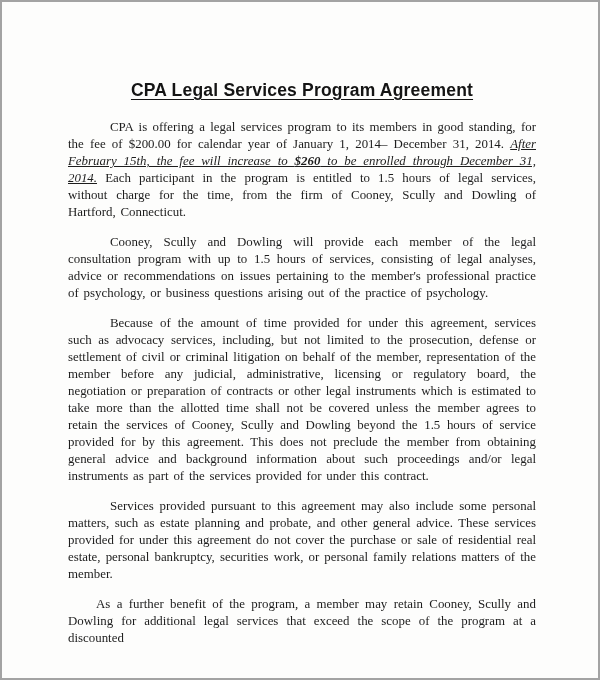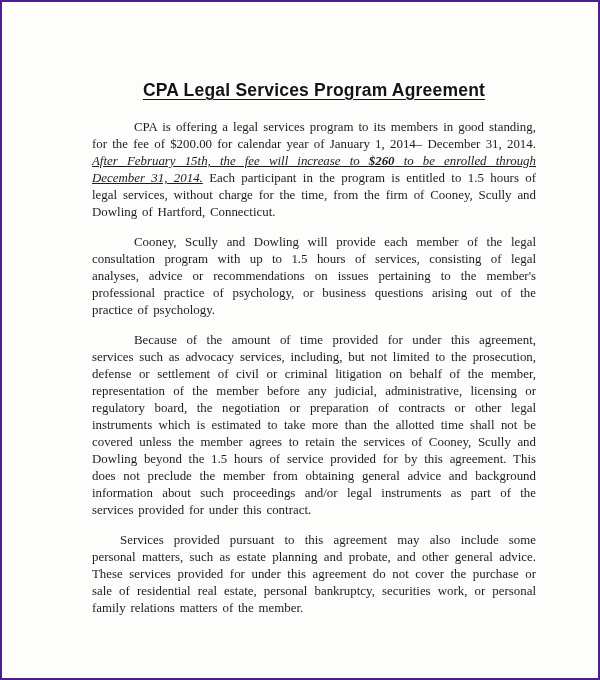--- a/index.html
+++ b/index.html
@@ -4,25 +4,24 @@
 <style>
   * { margin: 0; padding: 0; box-sizing: border-box; }
   html, body {
     background: #efefed;
     font-family: "Liberation Serif", serif;
   }
   .page {
     width: 600px;
     height: 680px;
     background: #fdfdfc;
-    border: 2px solid #4c1d95;
+    border: 2px solid #a3a3a3;
     overflow: hidden;
     color: #1d1d1d;
     position: relative;
-    padding-left: 24px;
   }
   .content {
     padding: 78px 62px 0 66px;
   }
   .title {
     text-align: center;
     font-family: "Liberation Sans", sans-serif;
     font-size: 17.5px;
     font-weight: bold;
     text-decoration: underline;
@@ -60,15 +59,16 @@
 <body>
 
 <div class="page">
   <div class="content">
     <h1 class="title">CPA Legal Services Program Agreement</h1>
     <div class="body">
         <p class="para"><span class="seg normal">CPA is offering a legal services program to its members in good standing, for the fee of </span><span class="seg bold">$200.00</span><span class="seg normal"> for </span><span class="seg bold">calendar year of January 1, 2014– December 31, 2014.</span><span class="seg normal">  </span><span class="seg italic-underline">After February 15th, the fee will increase to </span><span class="seg bold-italic-underline">$260</span><span class="seg italic-underline"> to be enrolled through December 31, 2014.</span><span class="seg normal"> Each participant in the program is entitled to 1.5 hours of legal services, without charge for the time, from the firm of Cooney, Scully and Dowling of Hartford, Connecticut.</span></p>
         <p class="para"><span class="seg normal">Cooney, Scully and Dowling will provide each member of the legal consultation program with up to 1.5 hours of services, consisting of legal analyses, advice or recommendations on issues pertaining to the member's professional practice of psychology, or business questions arising out of the practice of psychology.</span></p>
         <p class="para"><span class="seg normal">Because of the amount of time provided for under this agreement, services such as advocacy services, including, but not limited to the prosecution, defense or settlement of civil or criminal litigation on behalf of the member, representation of the member before any judicial, administrative, licensing or regulatory board, the negotiation or preparation of contracts or other legal instruments which is estimated to take more than the allotted time shall not be covered unless the member agrees to retain the services of Cooney, Scully and Dowling beyond the 1.5 hours of service provided for by this agreement. This does not preclude the member from obtaining general advice and background information about such proceedings and/or legal instruments as part of the services provided for under this contract.</span></p>
         <p class="para"><span class="seg normal">Services provided pursuant to this agreement may also include some personal matters, such as estate planning and probate, and other general advice.  These services provided for under this agreement do not cover the purchase or sale of residential real estate, personal bankruptcy, securities work, or personal family relations matters of the member.</span></p>
+        <p class="para"><span class="seg normal">As a further benefit of the program, a member may retain Cooney, Scully and Dowling for additional legal services that exceed the scope of the program at a discounted</span></p>
       </div>
   </div>
 </div>
 
 </body></html>

